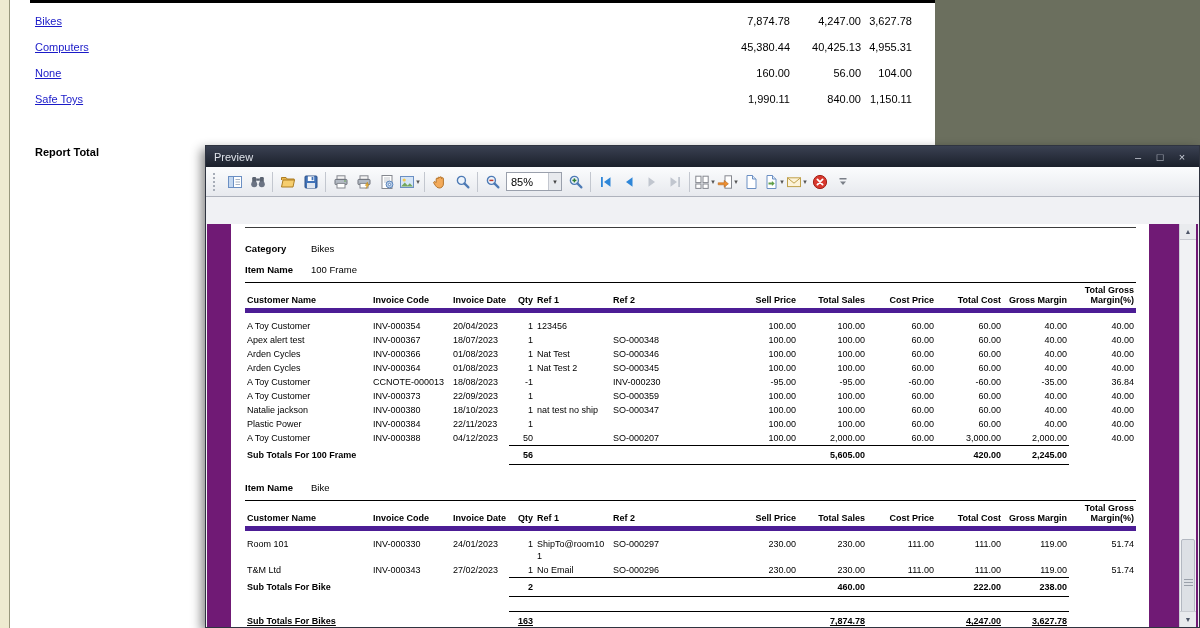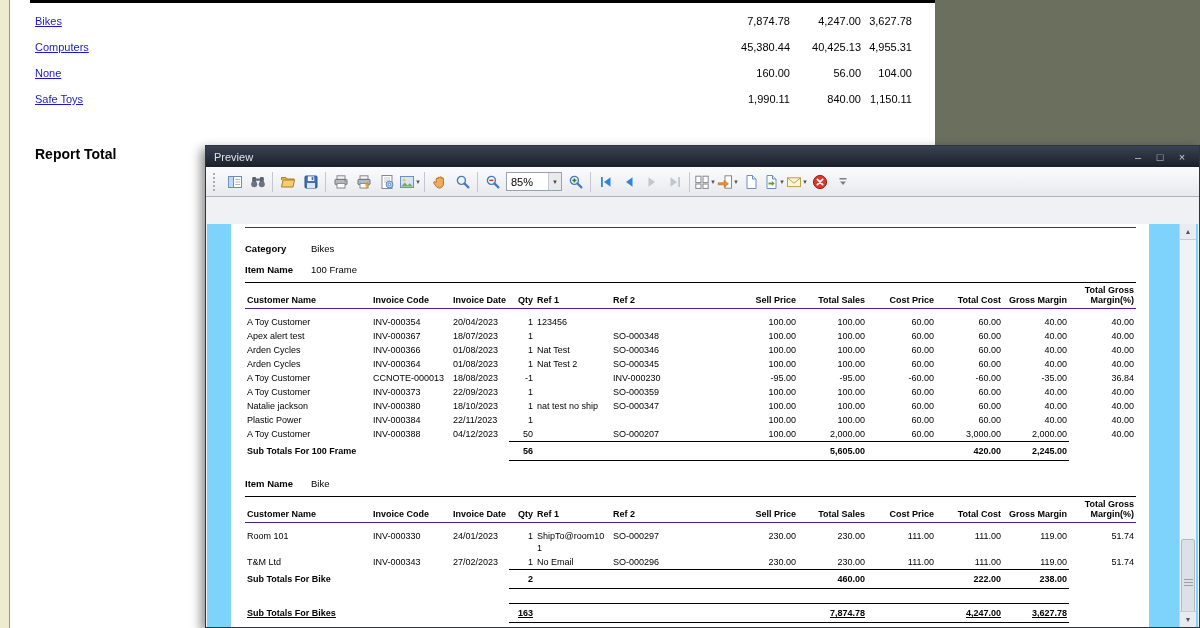--- a/index.html
+++ b/index.html
@@ -14,21 +14,21 @@
   
   #summary-window { position:absolute; left:10px; top:0; width:925px; height:628px; background:#fff; }
   #summary-topline { position:absolute; left:20px; top:0; width:905px; height:3px; background:#000; }
   #summary-rows { position:absolute; left:0; top:8px; width:100%; }
   .sum-row { position:relative; height:26px; line-height:26px; font-size:11px; }
   .sum-link { position:absolute; left:25px; color:#1a1ac8; text-decoration:underline; cursor:pointer; }
   .sum-val { position:absolute; text-align:right; }
   .sum-val.v0 { left:640px; width:140px; }
   .sum-val.v1 { left:785px; width:66px; }
   .sum-val.v2 { left:836px; width:66px; }
-  #report-total { position:absolute; left:25px; top:146px; font-size:14px; font-weight:bold; }
+  #report-total { position:absolute; left:25px; top:146px; font-size:11px; font-weight:bold; }
 
   
   #preview { position:absolute; left:205px; top:145px; width:995px; height:483px;
              background:#f0f1f4; border:1px solid #2f3440; box-shadow:-4px 4px 10px rgba(0,0,0,.45); }
   .titlebar { height:21px; background:linear-gradient(#3a4152,#1b202b); color:#dfe3ea; font-size:11px;
               display:flex; align-items:center; padding:0 8px; }
   .titlebar .title { flex:1; }
   .win-controls { display:flex; gap:4px; }
   .win-btn { width:18px; text-align:center; font-size:11px; color:#c9cdd7; cursor:pointer; line-height:18px; }
   .menubar { height:26px; background:#474d5c; display:flex; align-items:center; padding-left:14px; }
@@ -42,30 +42,30 @@
   .tbtn.dis { opacity:.85; cursor:default; }
   .ticon { width:16px; height:16px; display:inline-block; }
   .ticon svg { display:block; }
   .darr { font-size:7px; color:#555; margin-left:1px; }
   .zoombox { width:56px; height:19px; background:#fff; border:1px solid #9aa0ac; display:flex;
              align-items:center; font-size:11px; padding-left:4px; margin:0 2px; cursor:text; }
   .zarr { margin-left:auto; width:13px; height:100%; background:#e8eaee; border-left:1px solid #c3c7cf;
           font-size:7px; display:flex; align-items:center; justify-content:center; color:#444; cursor:pointer; }
 
   
-  .content { position:absolute; top:78px; left:1px; right:1px; bottom:0; background:#7dd3fc; overflow:hidden; }
+  .content { position:absolute; top:78px; left:1px; right:1px; bottom:0; background:#701a75; overflow:hidden; }
   #page { position:absolute; left:24px; top:0; width:918px; height:100%; background:#fff;
           padding:14px 0 0 14px; }
   .page-topline { position:absolute; left:14px; top:3px; width:891px; height:1px; background:#3c3c3c; }
   .info-row { display:flex; height:21px; align-items:center; font-size:9.5px; }
   .info-label { font-weight:bold; width:66px; }
 
   table.rep { border-collapse:collapse; table-layout:fixed; width:891px; font-size:9px; margin-top:2px; margin-bottom:12px; }
   table.rep.cat-sub { margin-top:14px; margin-bottom:0;text-decoration:underline; }
-  .rep th { font-weight:bold; font-size:9px; border-top:1px solid #000; border-bottom:1px solid #4c1d95;
+  .rep th { font-weight:bold; font-size:9px; border-top:1px solid #000; border-bottom:5px solid #4c1d95;
             padding:2px 2px 3px 2px; vertical-align:bottom; }
   .rep td { padding:1px 2px; vertical-align:top; line-height:12px; }
   .rep tbody.data tr:first-child td { padding-top:7px; }
   .r { text-align:right; } .l { text-align:left; }
   .rep td.brk { word-break:break-all; }
   tr.sub td { font-weight:bold; padding:3px 2px; }
   tr.sub td.bord { border-top:1px solid #000; border-bottom:1px solid #000; }
 
   
   .vscroll { position:absolute; top:0; right:2px; width:17px; height:100%; background:#f1f2f4; border-left:1px solid #cdd0d6; }

